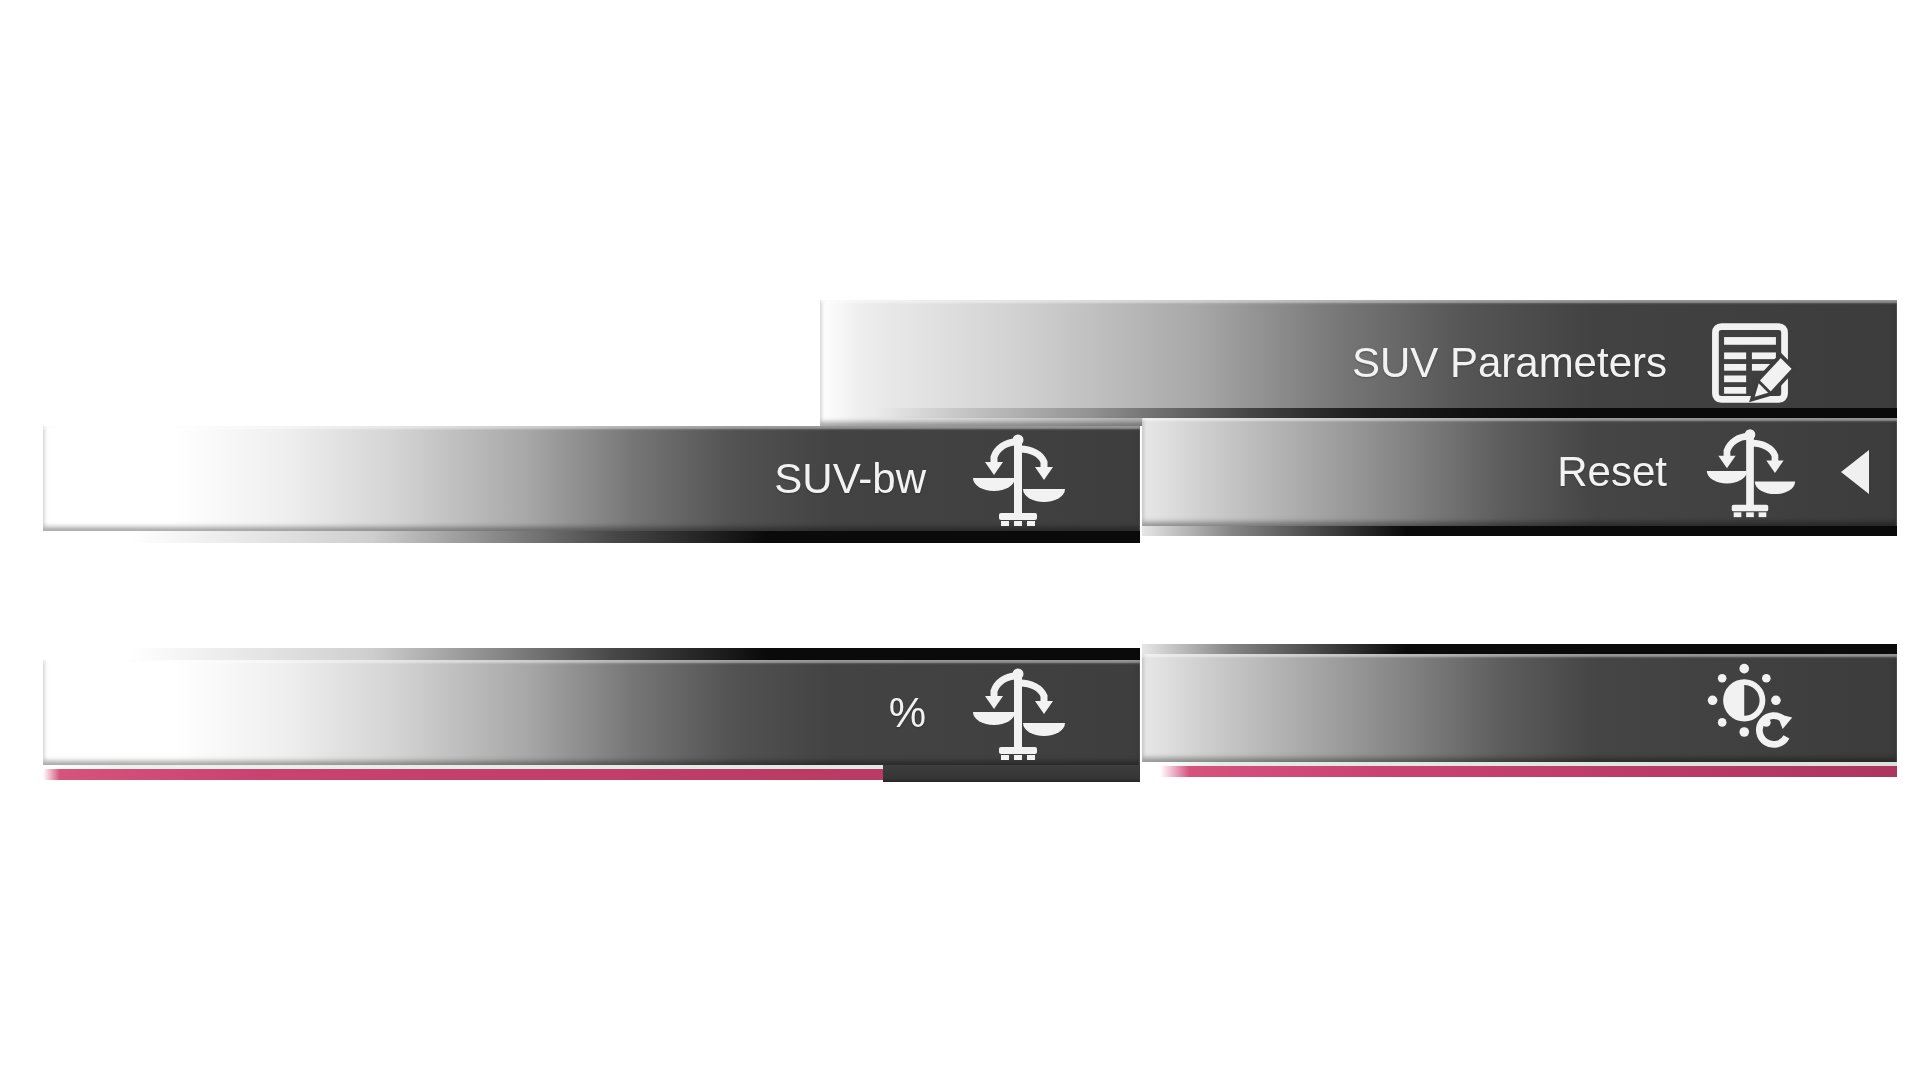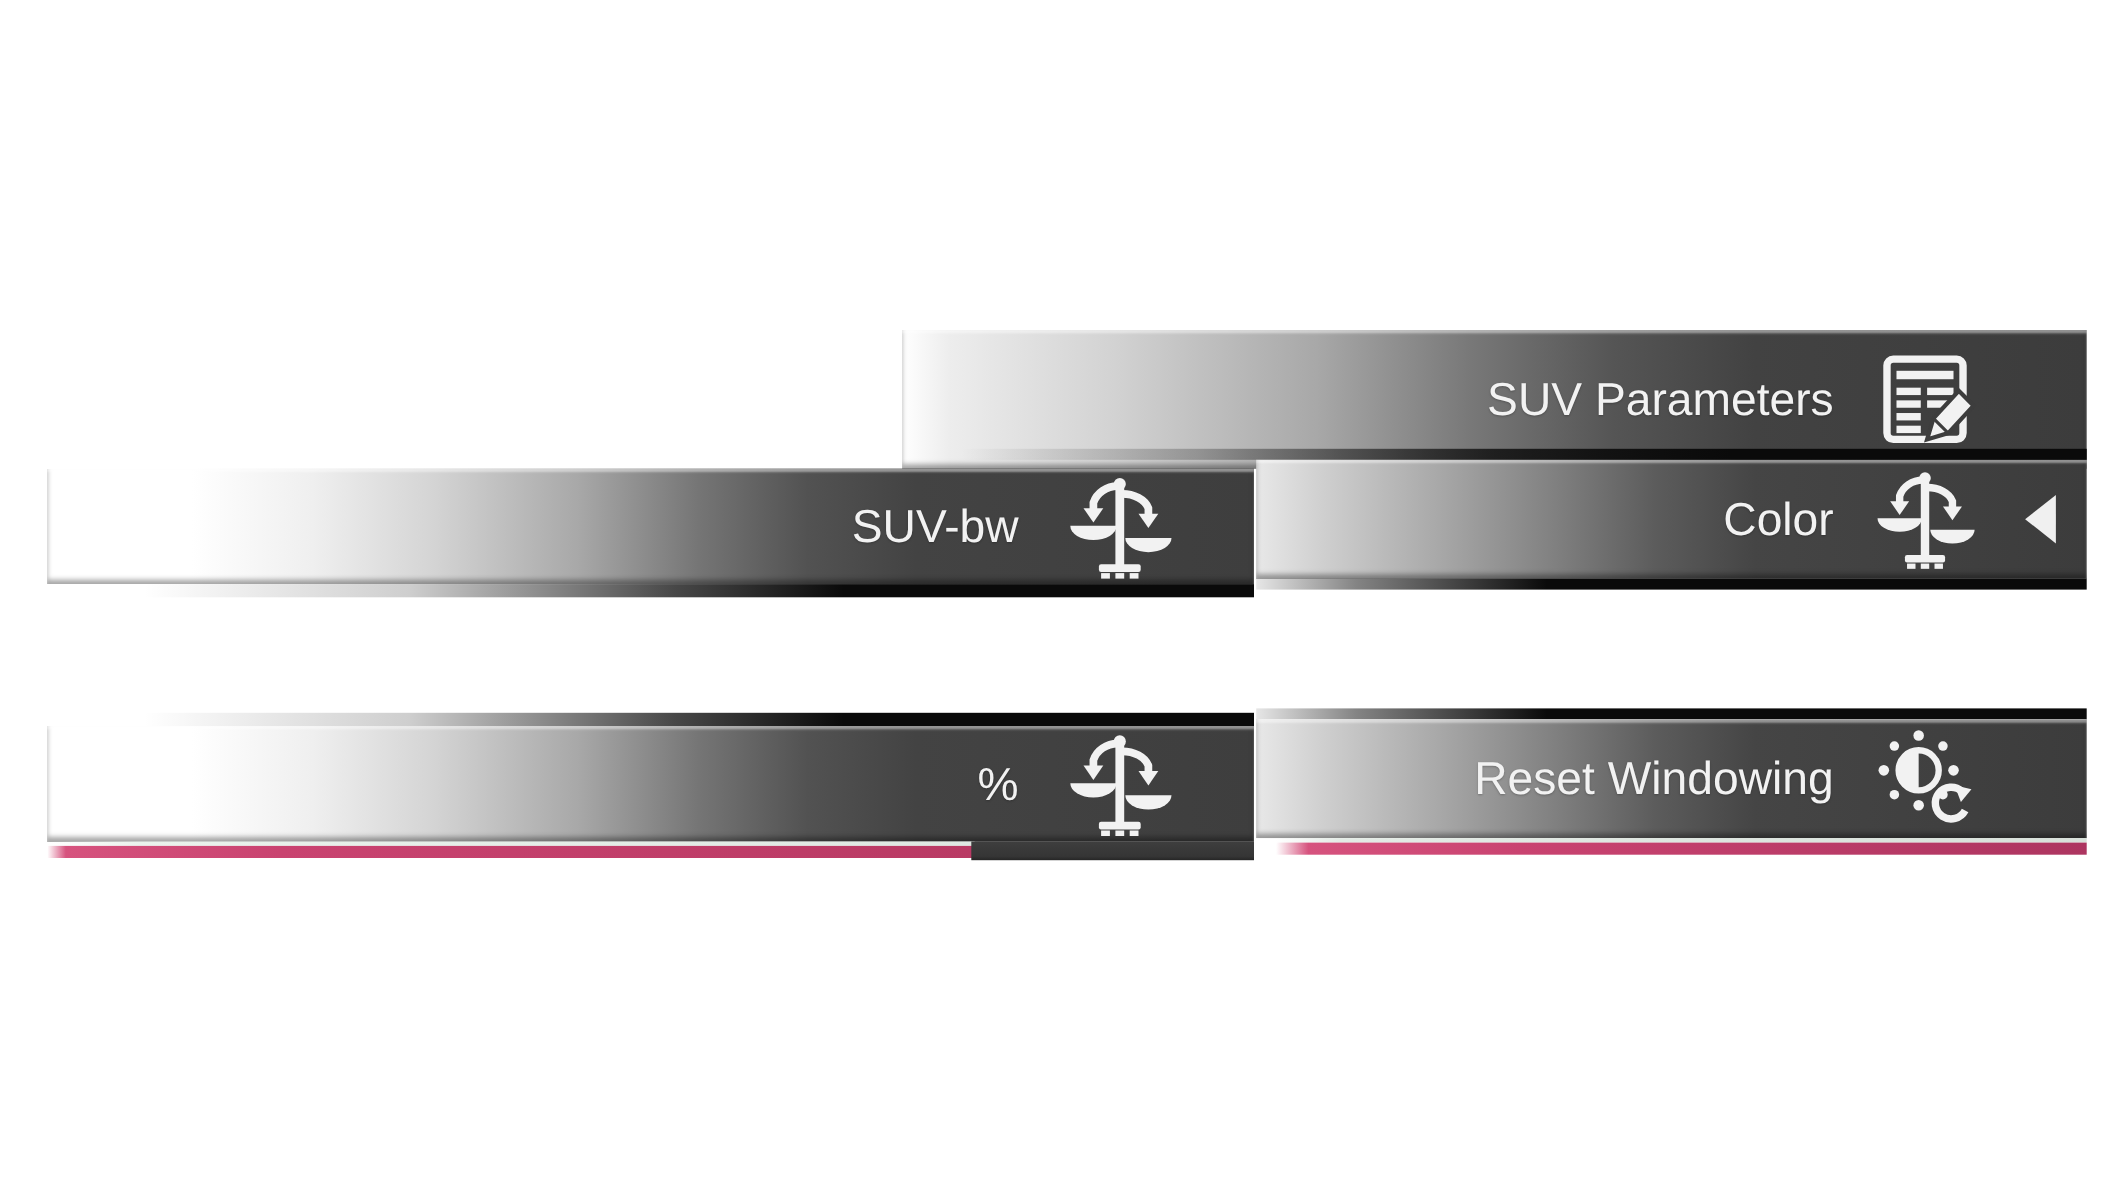--- a/index.html
+++ b/index.html
@@ -76,21 +76,21 @@
         <rect x="52" y="51" width="25" height="7" fill="#f2f2f2"></rect>
         <polygon points="52,88 58,68 82,42 96,56 72,82 52,88" fill="#f2f2f2" stroke="#3d3d3d" stroke-width="4"></polygon>
         <line x1="58" y1="68" x2="72" y2="82" stroke="#3d3d3d" stroke-width="3"></line>
       </svg>
     </span>
     <span class="arrow-slot"></span>
   </div>
   <div class="sep ctx-sep-full" style="top:108px;"></div>
 
   <div class="row ctx-row" style="top:118px;">
-    <span class="label">Color</span>
+    <span class="label">Reset</span>
     <span class="icon-box">
       <svg width="96" height="96" viewBox="0 0 100 100">
         <circle cx="50" cy="11" r="5.5" fill="#f2f2f2"></circle>
         <rect x="46" y="10" width="8" height="76" fill="#f2f2f2"></rect>
         <rect x="31" y="84" width="38" height="7" rx="2" fill="#f2f2f2"></rect>
         <rect x="33" y="92" width="8" height="5" fill="#f2f2f2"></rect>
         <rect x="46" y="92" width="8" height="5" fill="#f2f2f2"></rect>
         <rect x="59" y="92" width="8" height="5" fill="#f2f2f2"></rect>
         <path d="M48 13 C38 13 29 19 26 28 L26 34" fill="none" stroke="#f2f2f2" stroke-width="7"></path>
         <polygon points="17,33 35,33 26,46" fill="#f2f2f2"></polygon>
@@ -104,21 +104,20 @@
       <svg width="38" height="52" viewBox="0 0 38 52">
           <polygon points="34,4 34,48 6,26" fill="#f0f0f0"></polygon>
         </svg>
     </span>
   </div>
   <div class="sep ctx-sep" style="top:226px;"></div>
 
   <div class="sep ctx-sep" style="top:344px;"></div>
 
   <div class="row ctx-row" style="top:354px;">
-    <span class="label">Reset Windowing</span>
     <span class="icon-box">
       <svg width="96" height="96" viewBox="0 0 100 100">
         <circle cx="44" cy="42" r="19" fill="none" stroke="#f2f2f2" stroke-width="6"></circle>
         <path d="M44 23 A19 19 0 0 0 44 61 Z" fill="#f2f2f2"></path>
         <circle cx="44" cy="9" r="5" fill="#f2f2f2"></circle>
         <circle cx="44" cy="75" r="5" fill="#f2f2f2"></circle>
         <circle cx="11" cy="42" r="5" fill="#f2f2f2"></circle>
         <circle cx="77" cy="42" r="5" fill="#f2f2f2"></circle>
         <circle cx="21" cy="19" r="4.5" fill="#f2f2f2"></circle>
         <circle cx="67" cy="19" r="4.5" fill="#f2f2f2"></circle>

